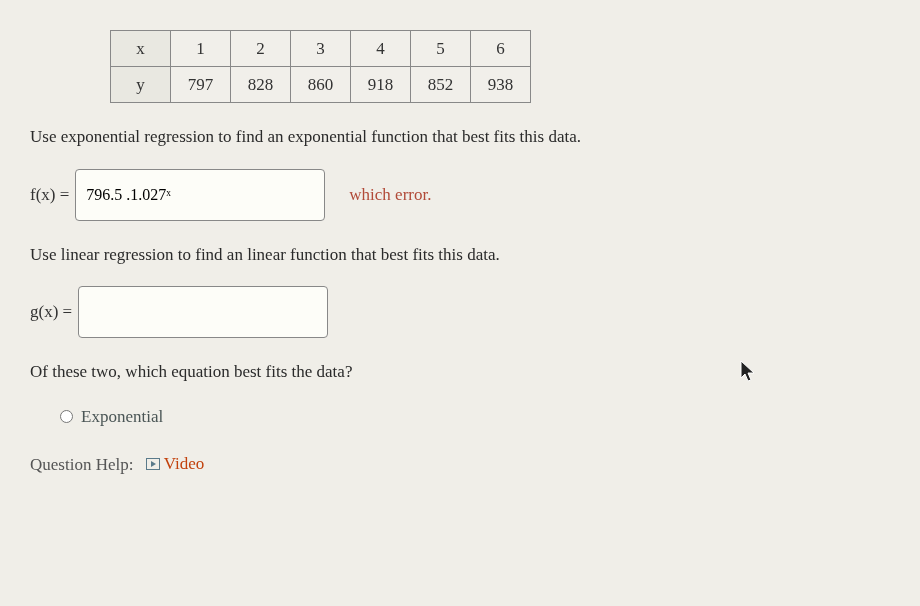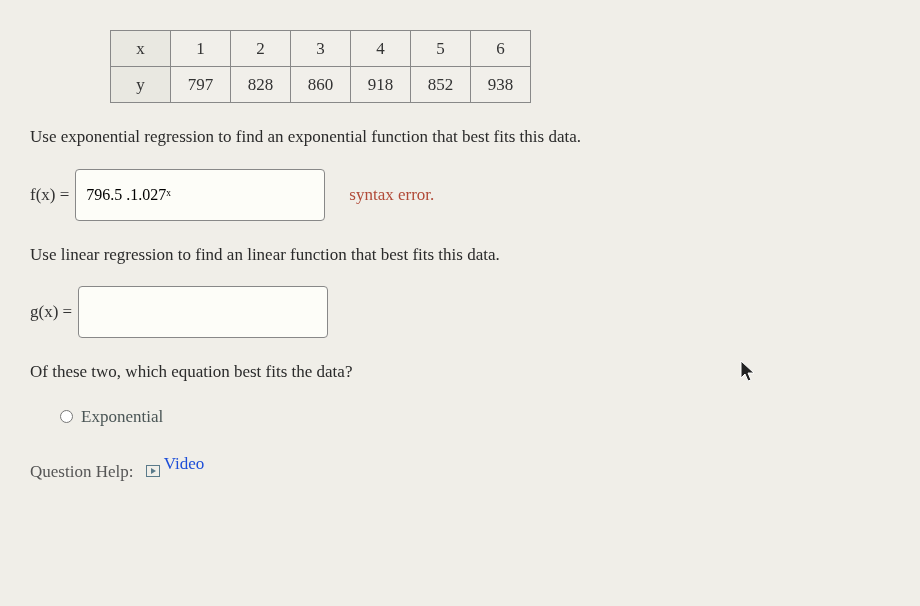--- a/index.html
+++ b/index.html
@@ -70,24 +70,24 @@
       border: 1px solid #777;
       border-radius: 50%;
       display: inline-block;
       background: #fff;
     }
     .help-row {
       margin-top: 20px;
       color: #555;
     }
     .help-link {
-      color: #1d4ed8;
+      color: #c2410c;
       margin-left: 8px;
       display: inline-flex;
-      align-items: flex-end;
+      align-items: center;
       gap: 4px;
     }
     .help-icon {
       display: inline-flex;
       align-items: center;
     }
     .cursor {
       position: absolute;
       left: 740px;
       top: 360px;
@@ -120,21 +120,21 @@
     <td>938</td>
   </tr>
 </tbody>
   </table>
 
 <p class="prompt">Use exponential regression to find an exponential function that best fits this data.</p>
 
 <div class="eq-row">
   <span class="eq-label">f(x) =</span>
   <input class="eq-input" type="text" value="796.5 .1.027ˣ" style="">
-  <span class="syntax-error">syntax error.</span>
+  <span class="syntax-error">which error.</span>
 </div>
 
 <p class="prompt">Use linear regression to find an linear function that best fits this data.</p>
 
 <div class="eq-row">
   <span class="eq-label">g(x) =</span>
   <input class="eq-input" type="text" value="" style="">
 </div>
 
 <p class="prompt">Of these two, which equation best fits the data?</p>

